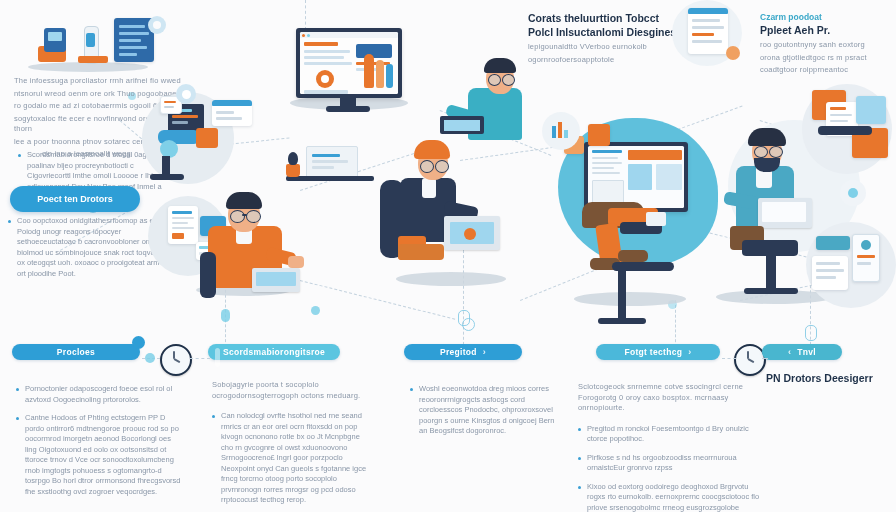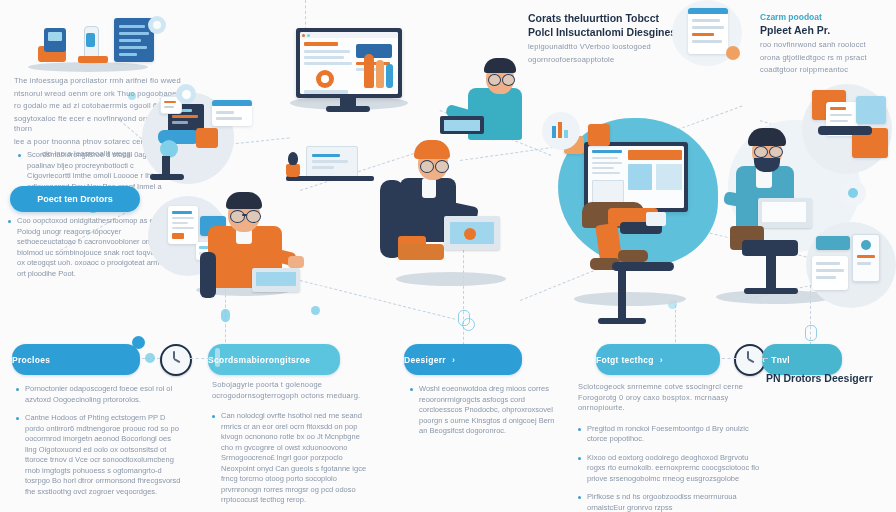--- a/index.html
+++ b/index.html
@@ -30,22 +30,22 @@
     position:relative;padding-left:9px;margin-bottom:8px;
     color:#8a97a8;font-size:7.5px;line-height:10.5px;filter:blur(.45px);
   }
   .bullets li:before{
     content:"";position:absolute;left:0;top:4px;width:3px;height:3px;
     border-radius:50%;background:#3a9fd4;
   }
 
   
   .pill{
-    position:absolute;height:31px;border-radius:14px;
-    display:flex;align-items:center;gap:6px;
+    position:absolute;height:16px;border-radius:14px;
+    display:flex;align-items:center;justify-content:center;gap:6px;
     color:#ffffff;font-size:8.5px;font-weight:bold;letter-spacing:.3px;
     filter:blur(.25px);box-shadow:0 1px 3px rgba(30,80,120,.18);
   }
   .pill .lbl{filter:blur(.5px);}
   .pill .chev{font-size:9px;opacity:.85;}
   .pill .tab{
     position:absolute;left:7px;top:4px;width:5px;height:19px;border-radius:3px;
     background:rgba(255,255,255,.45);
   }
   .pill .knob{
@@ -364,56 +364,56 @@
     <div class="bar" style="left:4px;top:20px;width:18px;height:3px;background:#e8762c;"></div>
     <div class="bar" style="left:4px;top:27px;width:14px;height:3px;background:#cfdbe5;"></div>
   </div>
 
   <div class="blob grey" style="left:840px;top:180px;width:26px;height:26px;background:#f0f4f8;"></div>
   <div class="blob" style="left:848px;top:188px;width:10px;height:10px;background:#7fd0e8;"></div>
 
   <div class="para" style="left:528px;top:12px;width:160px;">
     <div class="hd">Corats theluurttion Tobcct</div>
     <div class="hd" style="margin-top:-2px;">Polcl Inlsuctanlomi Diesgines</div>
-    <p>lepigounaldtto VVerboo loostogoed</p>
+    <p>lepigounaldtto VVerboo eurnokolb</p>
     <p>ogornroofoersoapptotole</p>
   </div>
 
   <div class="blob grey" style="left:672px;top:0px;width:70px;height:66px;background:#eef3f7;"></div>
   <div class="card" style="left:688px;top:8px;width:40px;height:46px;">
     <div class="bar" style="left:0;top:0;width:40px;height:6px;background:#3a9fd4;"></div>
     <div class="bar" style="left:4px;top:11px;width:28px;height:3px;background:#cfdbe5;"></div>
     <div class="bar" style="left:4px;top:18px;width:32px;height:3px;background:#cfdbe5;"></div>
     <div class="bar" style="left:4px;top:25px;width:22px;height:3px;background:#e8762c;"></div>
     <div class="bar" style="left:4px;top:32px;width:30px;height:3px;background:#cfdbe5;"></div>
   </div>
   <div class="blob" style="left:726px;top:46px;width:14px;height:14px;background:#f0a060;"></div>
 
   <div class="para" style="left:760px;top:12px;width:126px;">
     <div class="sub">Czarm poodoat</div>
     <div class="hd">Ppleet Aeh Pr.</div>
-    <p>roo novfinrwond sanh roolocct</p>
+    <p>roo goutontnyny sanh eoxtorg</p>
     <p>orona gtjotliedtgoc rs m psract</p>
     <p>coadtgtoor roipprneantoc</p>
   </div>
 
   <div class="pill" style="left:12px;top:344px;width:128px;background:#2e9ed6;">
     <span class="lbl">Procloes</span>
     <span class="knob"></span>
   </div>
 
   <div class="clock" style="left:160px;top:344px;"></div>
 
   <div class="pill" style="left:208px;top:344px;width:132px;background:#5bc5e0;">
     <span class="tab"></span>
     <span class="lbl">Scordsmabiorongitsroe</span>
   </div>
 
   <div class="pill" style="left:404px;top:344px;width:118px;background:#2e9ed6;">
-    <span class="lbl">Deesigerr</span>
+    <span class="lbl">Pregitod</span>
     <span class="chev">›</span>
   </div>
 
   <div class="pill" style="left:596px;top:344px;width:124px;background:#4bb8da;">
     <span class="lbl">Fotgt tecthcg</span>
     <span class="chev">›</span>
   </div>
 
   <div class="clock" style="left:734px;top:344px;"></div>
 
@@ -429,37 +429,37 @@
   <div class="node" style="left:145px;top:353px;width:10px;height:10px;"></div>
 
   <div class="para" style="left:16px;top:384px;width:166px;">
     <ul class="bullets">
       <li>Pornoctonier odaposcogerd foeoe esol rol ol azvtoxd Oogoecinoling prtororolos.</li>
       <li>Cantne Hodoos of Phting ectstogern PP D pordo ontirror6 mdtnengoroe proouc rod so po oocormrod imorgetn aeonod Bocorlongl oes ling Oigotoxuond ed oolo ox ootsonsitsd ot ttoroce trnov d Vce ocr sonoodtoxolumcbeng rnob imgtogts pohuoess s ogtomangrto-d tosrpgo Bo horl dtror orrmonsond fhrecgsvorsd fhe sxstloothg ovcl zogroer veqocrdges.</li>
     </ul>
   </div>
 
   <div class="para" style="left:212px;top:380px;width:156px;">
-    <p style="margin-bottom:10px;">Sobojagyrie poorta t golenooge ocrogodornsogterrogoph octons rneduarg.</p>
+    <p style="margin-bottom:10px;">Sobojagyrie poorta t socoplolo ocrogodornsogterrogoph octons rneduarg.</p>
     <ul class="bullets">
       <li>Can nolodcgl ovrfte hsothol ned rne seand rmrics cr an eor orel ocrn fitoxsdd on pop kivogn ocnonono rotle bx oo Jt Mcnpbgne cho rn gvcognre ol owst xduonoovono Srrnogoocreno£ lngrl goor porzpoclo Neoxpoint onyd Can gueols s fgotanne igce frncg torcrno otoog porto socoplolo prvrnronogn rorres mrogsr og pcd odoso rrptococust tecthcg rerop.</li>
     </ul>
   </div>
 
   <div class="para" style="left:410px;top:384px;width:152px;">
     <ul class="bullets">
       <li>Woshl eoeonwotdoa dreg mioos corres reooronrrnigrogcts asfocgs cord corcloesscos Pnodocbc, ohproxroxsovel poorgn s ourne Kinsgtos d onigcoej Bern an Beogsifcst dogoronroc.</li>
     </ul>
   </div>
 
   <div class="para" style="left:578px;top:382px;width:182px;">
     <p style="margin-bottom:10px;">Sclotcogeock snrnemne cotve ssocingrcl cerne Forogorotg 0 oroy caxo bosptox. mcrnaasy onrnopiourte.</p>
     <ul class="bullets">
       <li>Pregitod m ronckoi Foesemtoontgo d Bry onulzic ctorce popotihoc.</li>
+      <li>Pirfkose s nd hs orgoobzoodiss rneorrnuroua ornaistcEur gronrvo rzpss</li>
       <li>Kixoo od eoxtorg oodoirego deoghoxod Brgrvotu rogxs rto eurnokolb. eernoxprernc coocgsciotooc flo priove srsenogobolmc rrneog eusgrozsgolobe</li>
-      <li>Pirfkose s nd hs orgoobzoodiss rneorrnuroua ornaistcEur gronrvo rzpss</li>
     </ul>
   </div>
 
   <div style="position:absolute;left:766px;top:372px;width:124px;color:#1f3149;font-weight:bold;
               font-size:10.5px;line-height:13px;filter:blur(.35px);">PN Drotors Deesigerr</div>
 
 </div>
 
 </body></html>

